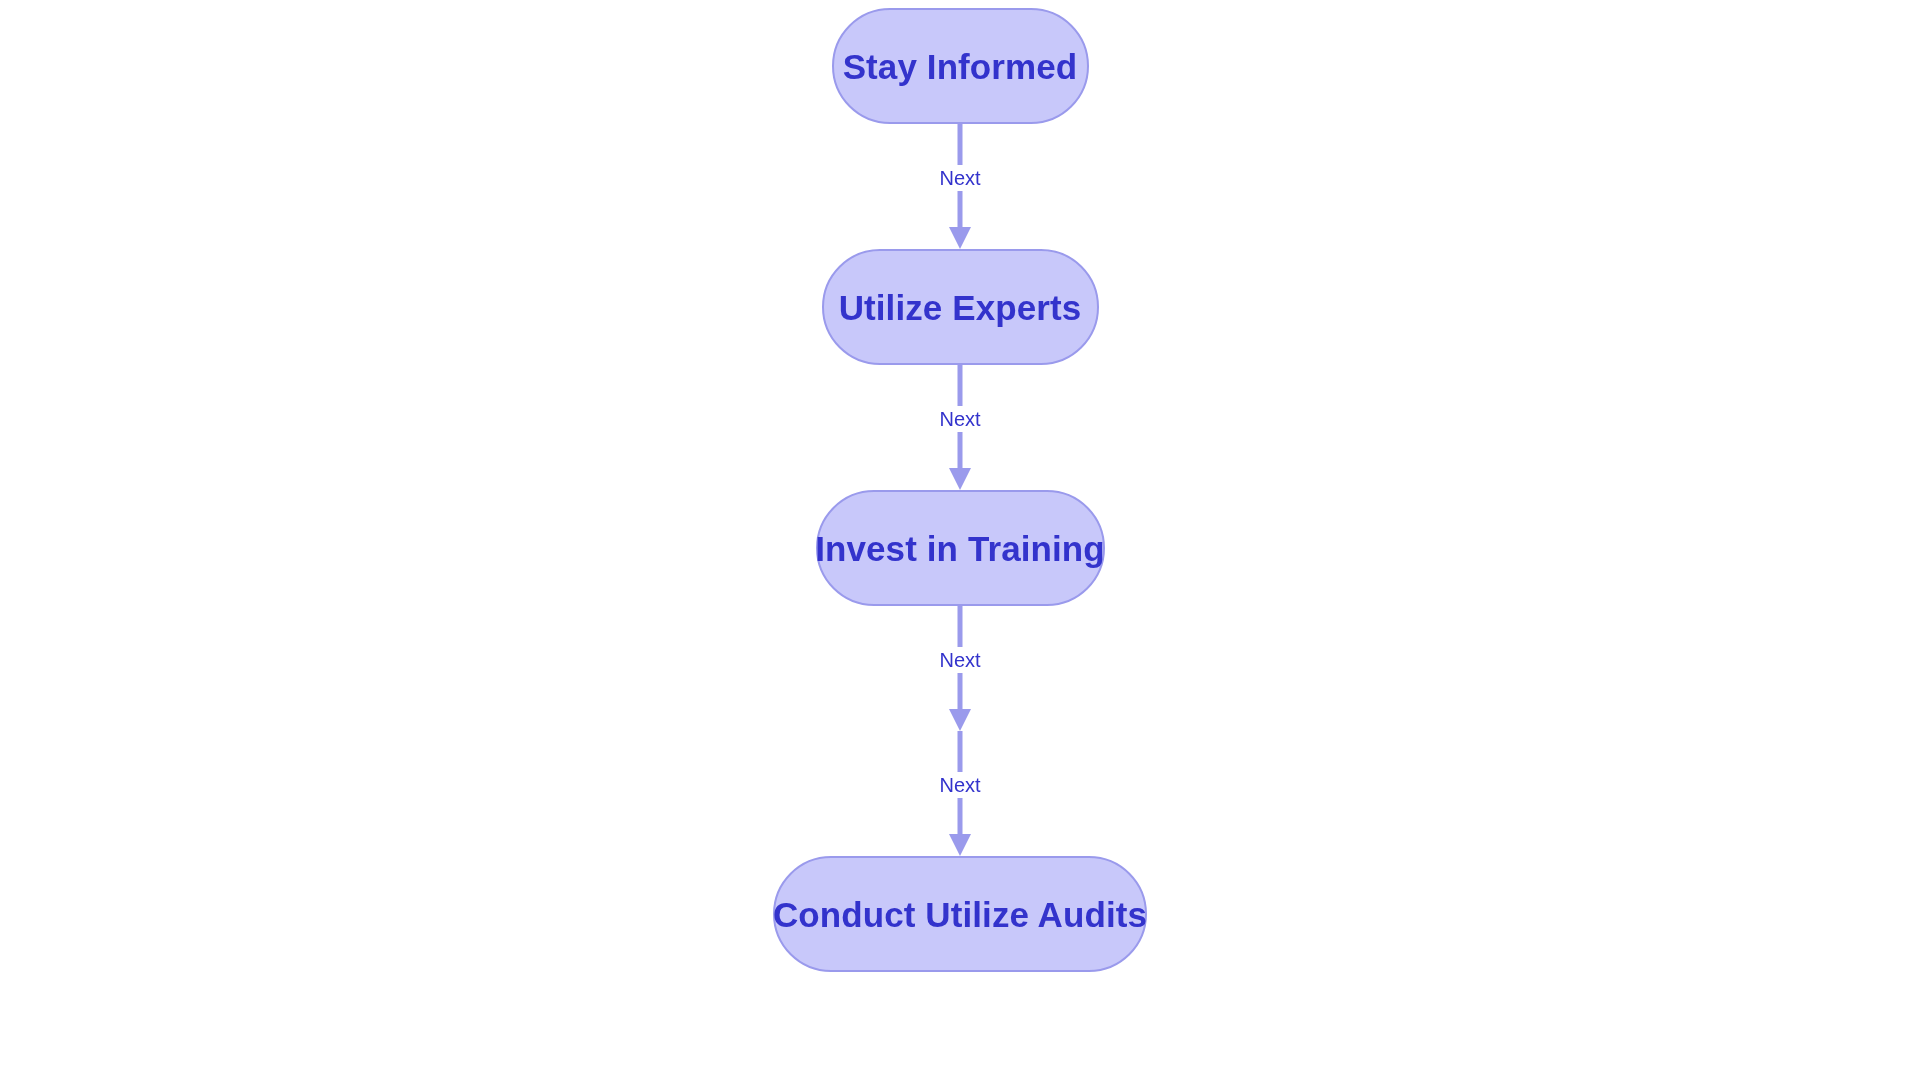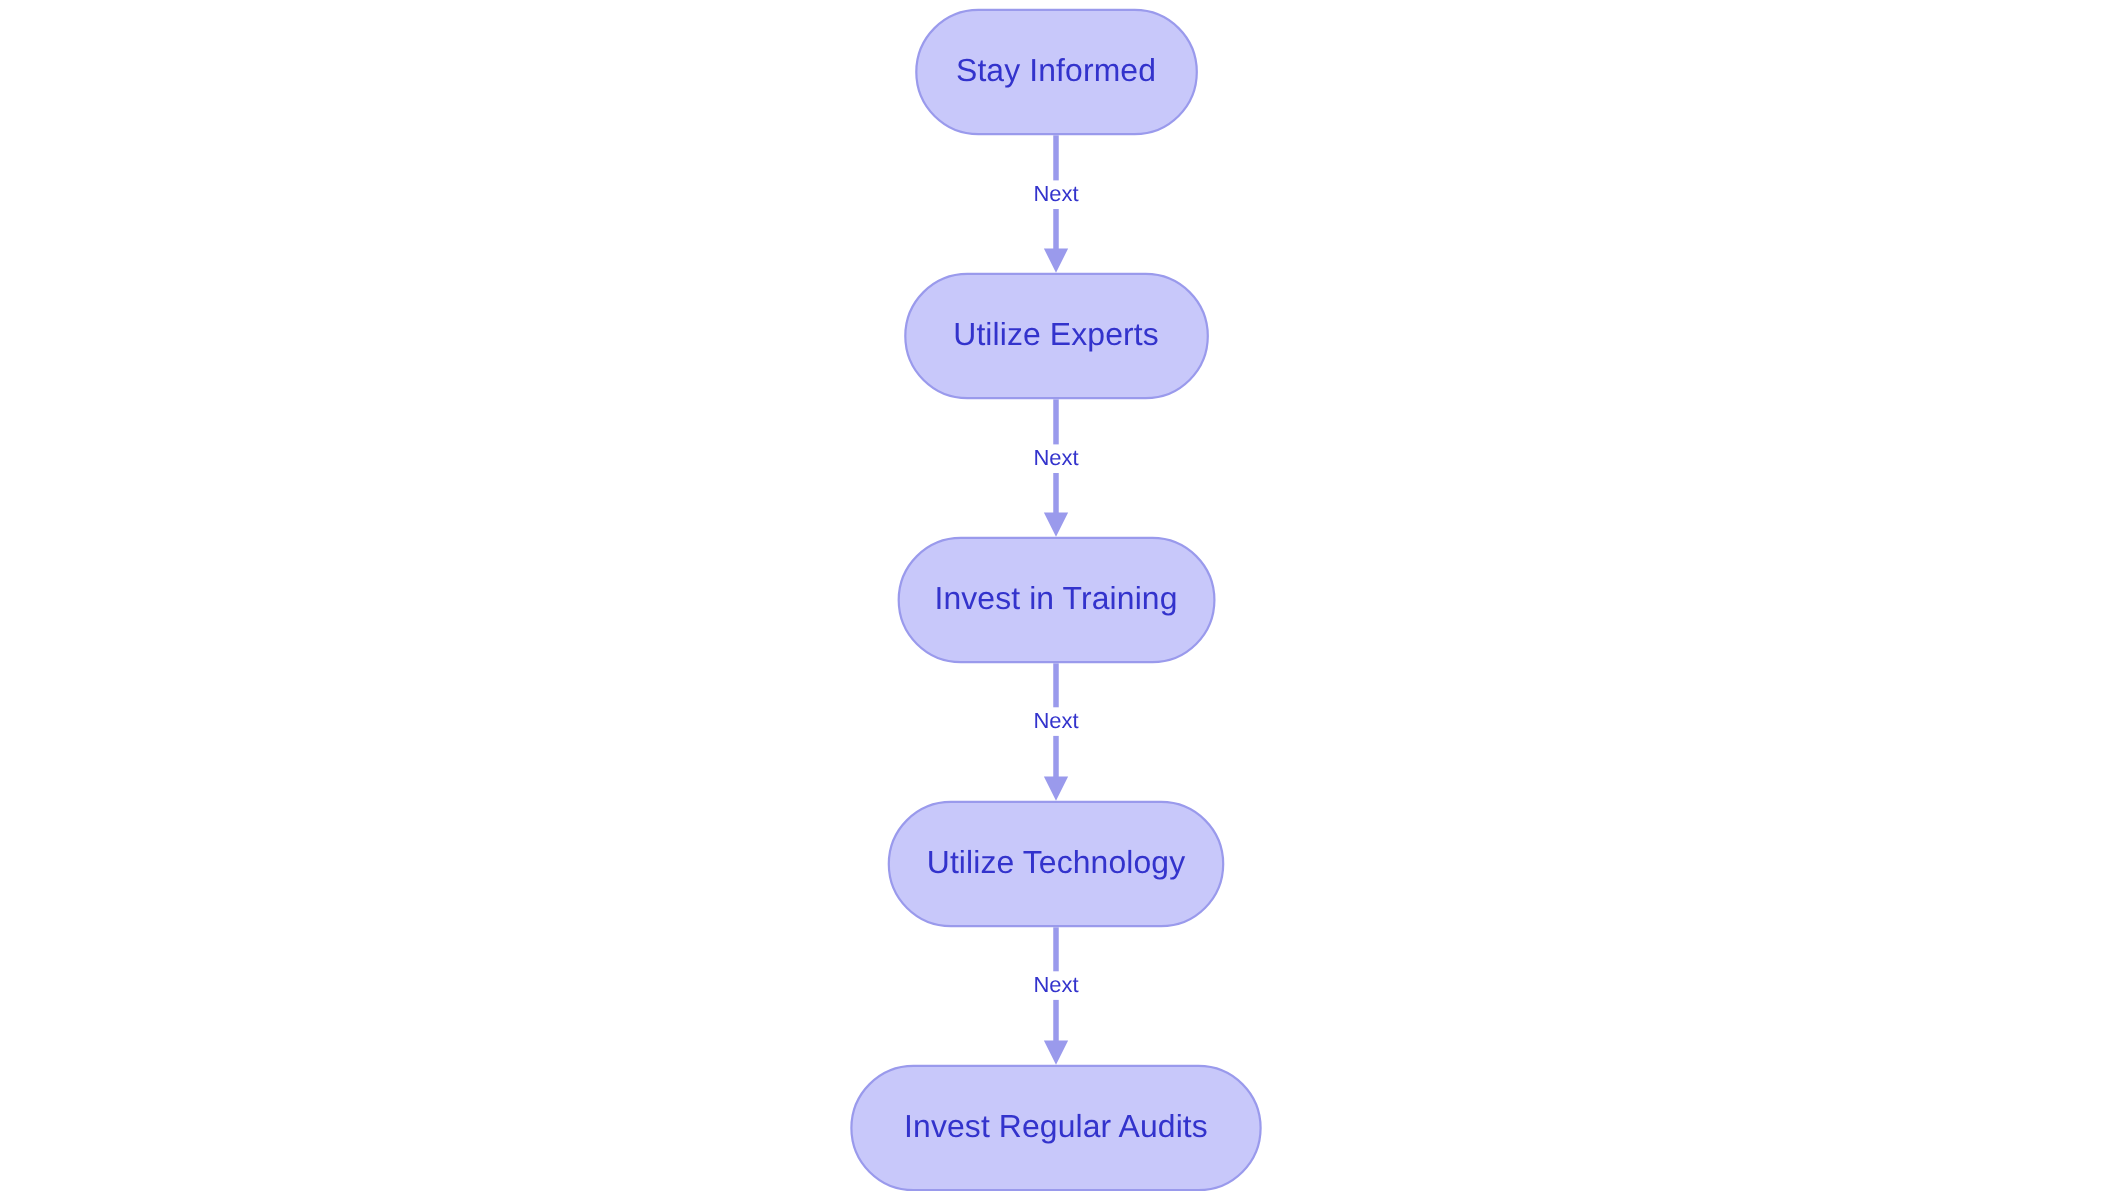--- a/index.html
+++ b/index.html
@@ -40,25 +40,26 @@
     background: #c8c8fa;
     border: 2px solid #9a9aec;
     display: flex;
     align-items: center;
     justify-content: center;
     padding: 0 42px;
     position: relative;
     z-index: 3;
   }
   .node-label {
-    font-size: 29px;
+    font-size: 35px;
     line-height: 1;
     color: #3333cc;
     white-space: nowrap;
     letter-spacing: 0.1px;
+    font-weight: bold;
   }
 
   
   .connector {
     position: relative;
     width: 220px;
     height: 125px;
     display: flex;
     align-items: center;
     justify-content: center;
@@ -125,28 +126,25 @@
     <div class="node" style="width:289px;">
       <span class="node-label">Invest in Training</span>
     </div>
 
     <div class="connector">
       <div class="connector-line"></div>
       <div class="connector-arrowhead"></div>
       <span class="connector-label">Next</span>
     </div>
 
-    <div class="node" style="width:306px;">
-      <span class="node-label">Utilize Technology</span>
-    </div>
 
     <div class="connector">
       <div class="connector-line"></div>
       <div class="connector-arrowhead"></div>
       <span class="connector-label">Next</span>
     </div>
 
     <div class="node" style="width:374px;">
-      <span class="node-label">Invest Regular Audits</span>
+      <span class="node-label">Conduct Utilize Audits</span>
     </div>
 
   </div>
 </div>
 
 </body></html>

